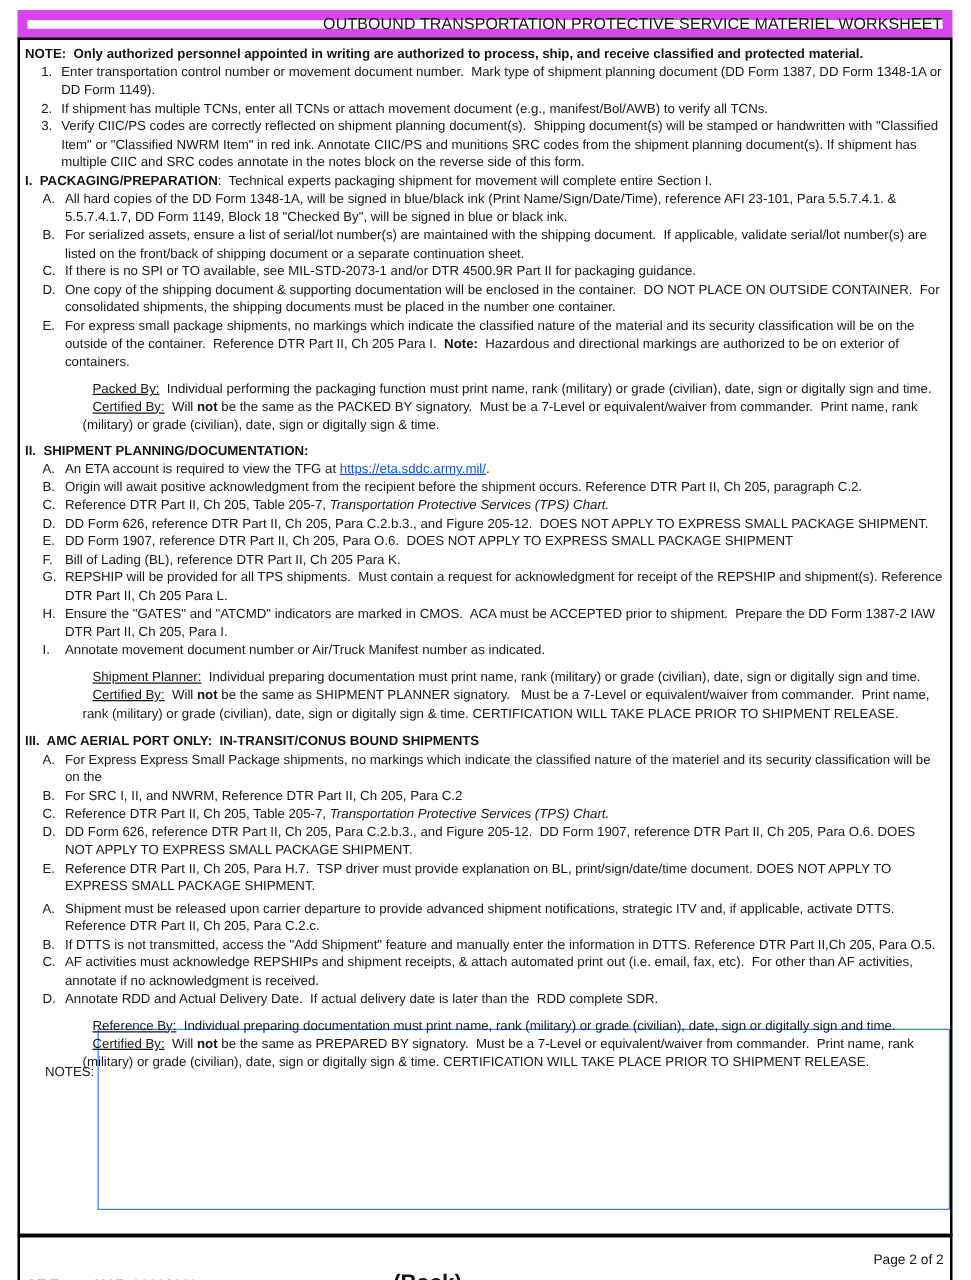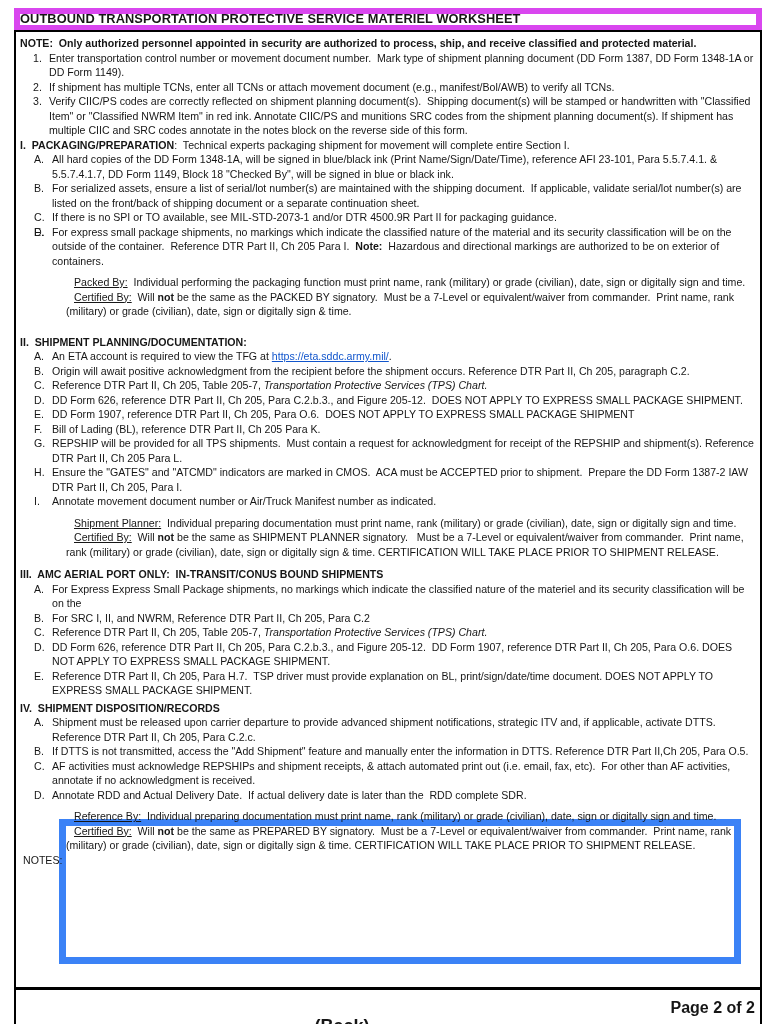--- a/index.html
+++ b/index.html
@@ -4,89 +4,89 @@
 <style>
   html,body { margin:0; padding:0; background:#ffffff; }
   body {
     width:777px; height:1024px; position:relative;
     font-family:"Liberation Sans", sans-serif;
     font-size:10.6px; line-height:14.5px; color:#161616;
     -webkit-font-smoothing:antialiased;
   }
   .page { position:absolute; left:14px; top:8px; width:748px; }
   .title-box {
-    border:6px solid #d946ef; box-sizing:border-box; height:23px;
-    display:flex; align-items:center; justify-content:flex-start;
-    font-weight:bold; font-size:12.8px; letter-spacing:.1px;
+    border:8px solid #d946ef; box-sizing:border-box; height:23px;
+    display:flex; align-items:center; justify-content:flex-end;
+    font-weight:normal; font-size:12.8px; letter-spacing:.1px;
   }
   .content-box {
     border:2px solid #000; border-top-width:2px; margin-top:-1px;
     box-sizing:border-box; height:959px; overflow:hidden;
   }
   .content { padding:4px 6px 0 4px; position:relative; }
   .note-head, .sec-head, .sig, .txt { white-space:pre-wrap; }
   .b { font-weight:bold; }
   .i { font-style:italic; }
   .u { text-decoration:underline;padding-left:41px; }
   a.lnk { color:#1155cc; cursor:pointer;text-align:right; }
   .row { position:relative; padding-left:32px; }
   .row .num { position:absolute; left:14px; top:0; }
   .note-items .row { padding-left:29px; }
   .note-items .row .num { left:13px; }
   .sig { padding-left:46px; text-indent:-33px; }
   .sig-block { position:relative; z-index:2; margin-top:7px; }
-  .sec2 { margin-top:16px; }
+  .sec2 { margin-top:6px; }
   .sec3 { margin-top:8px; }
   .sec4 { margin-top:3px; }
   .row.gap { margin-top:5px; }
   .notes-wrap {
-    position:relative; z-index:1; margin-left:39px; margin-top:-34px;
-    width:682px; height:145px; border:7px solid #3b82f6; box-sizing:border-box;
+    position:relative; z-index:1; margin-left:58px; margin-top:-34px;
+    width:682px; height:145px; border:1px solid #3b82f6; box-sizing:border-box;
   }
   .notes-label { position:absolute; left:-43px; top:27px; white-space:pre; }
   .footer-box {
     border:2px solid #000; border-top-width:3px; margin-top:-2px;
     box-sizing:border-box; height:42px;
     display:flex; align-items:center; justify-content:space-between;
     padding:0 5px;
   }
   .footer-left { display:flex; align-items:baseline; gap:4px; }
   .f-form { font-weight:bold; font-size:11.8px; }
   .f-presc { font-weight:bold; font-size:11px; }
   .f-back { font-weight:bold; font-size:18px;margin-top:38px; }
-  .f-page { font-weight:bold; font-size:16px;text-align:right; }
+  .f-page { font-weight:normal; font-size:11px;text-align:right; }
 </style>
 </head>
 <body>
 
 <div class="page">
 
   <div class="title-box">
     <span>OUTBOUND TRANSPORTATION PROTECTIVE SERVICE MATERIEL WORKSHEET</span>
   </div>
 
   <div class="content-box">
     <div class="content">
 
       <div class="note-block">
-        <div class="note-head"><span class="b">NOTE:  Only authorized personnel appointed in security are authorized to process, ship, and receive classified and protected material.</span></div>
+        <div class="note-head"><span class="b">NOTE:  Only authorized personnel appointed in writing are authorized to process, ship, and receive classified and protected material.</span></div>
         <div class="note-items">
             <div class="row"><span class="num">1.</span><span class="txt"><span>Enter transportation control number or movement document number.  Mark type of shipment planning document (DD Form 1387, DD Form 1348-1A or DD Form 1149).</span></span></div>
             <div class="row"><span class="num">2.</span><span class="txt"><span>If shipment has multiple TCNs, enter all TCNs or attach movement document (e.g., manifest/Bol/AWB) to verify all TCNs.</span></span></div>
             <div class="row"><span class="num">3.</span><span class="txt"><span>Verify CIIC/PS codes are correctly reflected on shipment planning document(s).  Shipping document(s) will be stamped or handwritten with "Classified Item" or "Classified NWRM Item" in red ink. Annotate CIIC/PS and munitions SRC codes from the shipment planning document(s). If shipment has multiple CIIC and SRC codes annotate in the notes block on the reverse side of this form.</span></span></div>
           </div>
       </div>
 
       <div class="section">
         <div class="sec-head"><span class="b">I.  PACKAGING/PREPARATION</span><span>:  Technical experts packaging shipment for movement will complete entire Section I.</span></div>
         <div class="sec-items">
             <div class="row"><span class="num">A.</span><span class="txt"><span>All hard copies of the DD Form 1348-1A, will be signed in blue/black ink (Print Name/Sign/Date/Time), reference AFI 23-101, Para 5.5.7.4.1. &amp; 5.5.7.4.1.7, DD Form 1149, Block 18 "Checked By", will be signed in blue or black ink.</span></span></div>
             <div class="row"><span class="num">B.</span><span class="txt"><span>For serialized assets, ensure a list of serial/lot number(s) are maintained with the shipping document.  If applicable, validate serial/lot number(s) are listed on the front/back of shipping document or a separate continuation sheet.</span></span></div>
             <div class="row"><span class="num">C.</span><span class="txt"><span>If there is no SPI or TO available, see MIL-STD-2073-1 and/or DTR 4500.9R Part II for packaging guidance.</span></span></div>
-            <div class="row"><span class="num">D.</span></div>
+            <div class="row"><span class="num">D.</span><span class="txt"><span>One copy of the shipping document &amp; supporting documentation will be enclosed in the container.  DO NOT PLACE ON OUTSIDE CONTAINER.  For consolidated shipments, the shipping documents must be placed in the number one container.</span></span></div>
             <div class="row"><span class="num">E.</span><span class="txt"><span>For express small package shipments, no markings which indicate the classified nature of the material and its security classification will be on the outside of the container.  Reference DTR Part II, Ch 205 Para I.  </span><span class="b">Note:</span><span>  Hazardous and directional markings are authorized to be on exterior of containers.</span></span></div>
           </div>
         <div class="sig-block">
           <div class="sig"><span class="u">Packed By:</span><span>  Individual performing the packaging function must print name, rank (military) or grade (civilian), date, sign or digitally sign and time.</span></div>
           <div class="sig"><span class="u">Certified By:</span><span>  Will </span><span class="b">not</span><span> be the same as the PACKED BY signatory.  Must be a 7-Level or equivalent/waiver from commander.  Print name, rank (military) or grade (civilian), date, sign or digitally sign &amp; time.</span></div>
         </div>
       </div>
 
       <div class="section sec2">
         <div class="sec-head"><span class="b">II.  SHIPMENT PLANNING/DOCUMENTATION:</span></div>
@@ -112,21 +112,20 @@
         <div class="sec-items">
             <div class="row"><span class="num">A.</span><span class="txt"><span>For Express Express Small Package shipments, no markings which indicate the classified nature of the materiel and its security classification will be on the</span></span></div>
             <div class="row"><span class="num">B.</span><span class="txt"><span>For SRC I, II, and NWRM, Reference DTR Part II, Ch 205, Para C.2</span></span></div>
             <div class="row"><span class="num">C.</span><span class="txt"><span>Reference DTR Part II, Ch 205, Table 205-7, </span><span class="i">Transportation Protective Services (TPS) Chart.</span></span></div>
             <div class="row"><span class="num">D.</span><span class="txt"><span>DD Form 626, reference DTR Part II, Ch 205, Para C.2.b.3., and Figure 205-12.  DD Form 1907, reference DTR Part II, Ch 205, Para O.6. DOES NOT APPLY TO EXPRESS SMALL PACKAGE SHIPMENT.</span></span></div>
             <div class="row"><span class="num">E.</span><span class="txt"><span>Reference DTR Part II, Ch 205, Para H.7.  TSP driver must provide explanation on BL, print/sign/date/time document. DOES NOT APPLY TO EXPRESS SMALL PACKAGE SHIPMENT.</span></span></div>
           </div>
       </div>
 
       <div class="section sec4">
-        <div class="sec-head"><span class="b">IV.  SHIPMENT DISPOSITION/RECORDS</span></div>
         <div class="sec-items">
             <div class="row"><span class="num">A.</span><span class="txt"><span>Shipment must be released upon carrier departure to provide advanced shipment notifications, strategic ITV and, if applicable, activate DTTS. Reference DTR Part II, Ch 205, Para C.2.c.</span></span></div>
             <div class="row"><span class="num">B.</span><span class="txt"><span>If DTTS is not transmitted, access the "Add Shipment" feature and manually enter the information in DTTS. Reference DTR Part II,Ch 205, Para O.5.</span></span></div>
             <div class="row"><span class="num">C.</span><span class="txt"><span>AF activities must acknowledge REPSHIPs and shipment receipts, &amp; attach automated print out (i.e. email, fax, etc).  For other than AF activities, annotate if no acknowledgment is received.</span></span></div>
             <div class="row"><span class="num">D.</span><span class="txt"><span>Annotate RDD and Actual Delivery Date.  If actual delivery date is later than the  RDD complete SDR.</span></span></div>
           </div>
         <div class="sig-block">
           <div class="sig"><span class="u">Reference By:</span><span>  Individual preparing documentation must print name, rank (military) or grade (civilian), date, sign or digitally sign and time.</span></div>
           <div class="sig"><span class="u">Certified By:</span><span>  Will </span><span class="b">not</span><span> be the same as PREPARED BY signatory.  Must be a 7-Level or equivalent/waiver from commander.  Print name, rank (military) or grade (civilian), date, sign or digitally sign &amp; time. CERTIFICATION WILL TAKE PLACE PRIOR TO SHIPMENT RELEASE.</span></div>
         </div>

